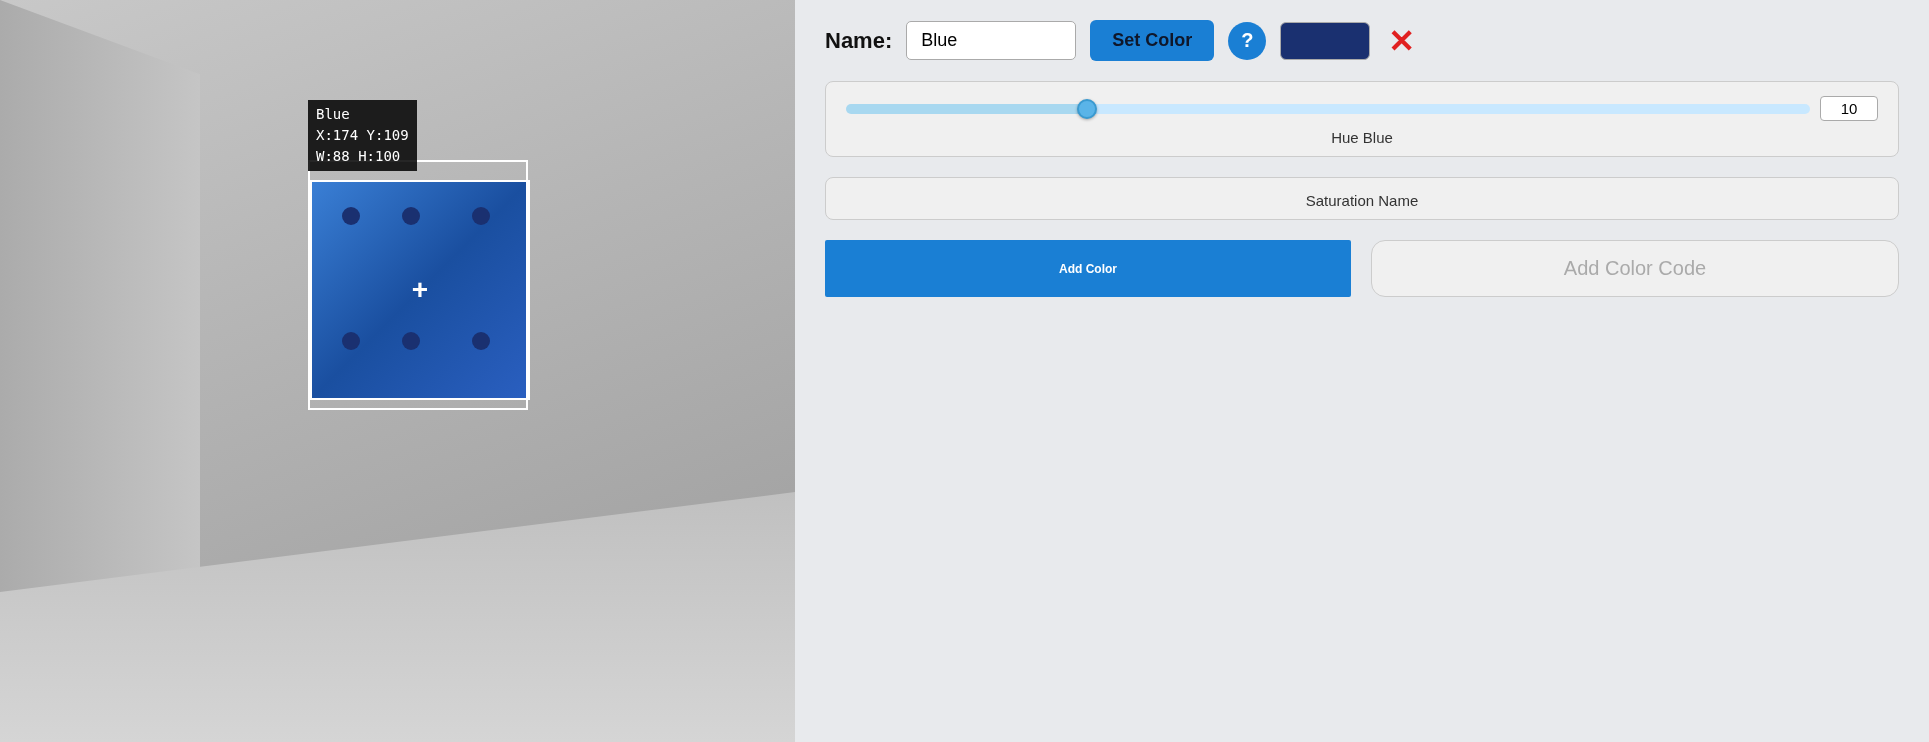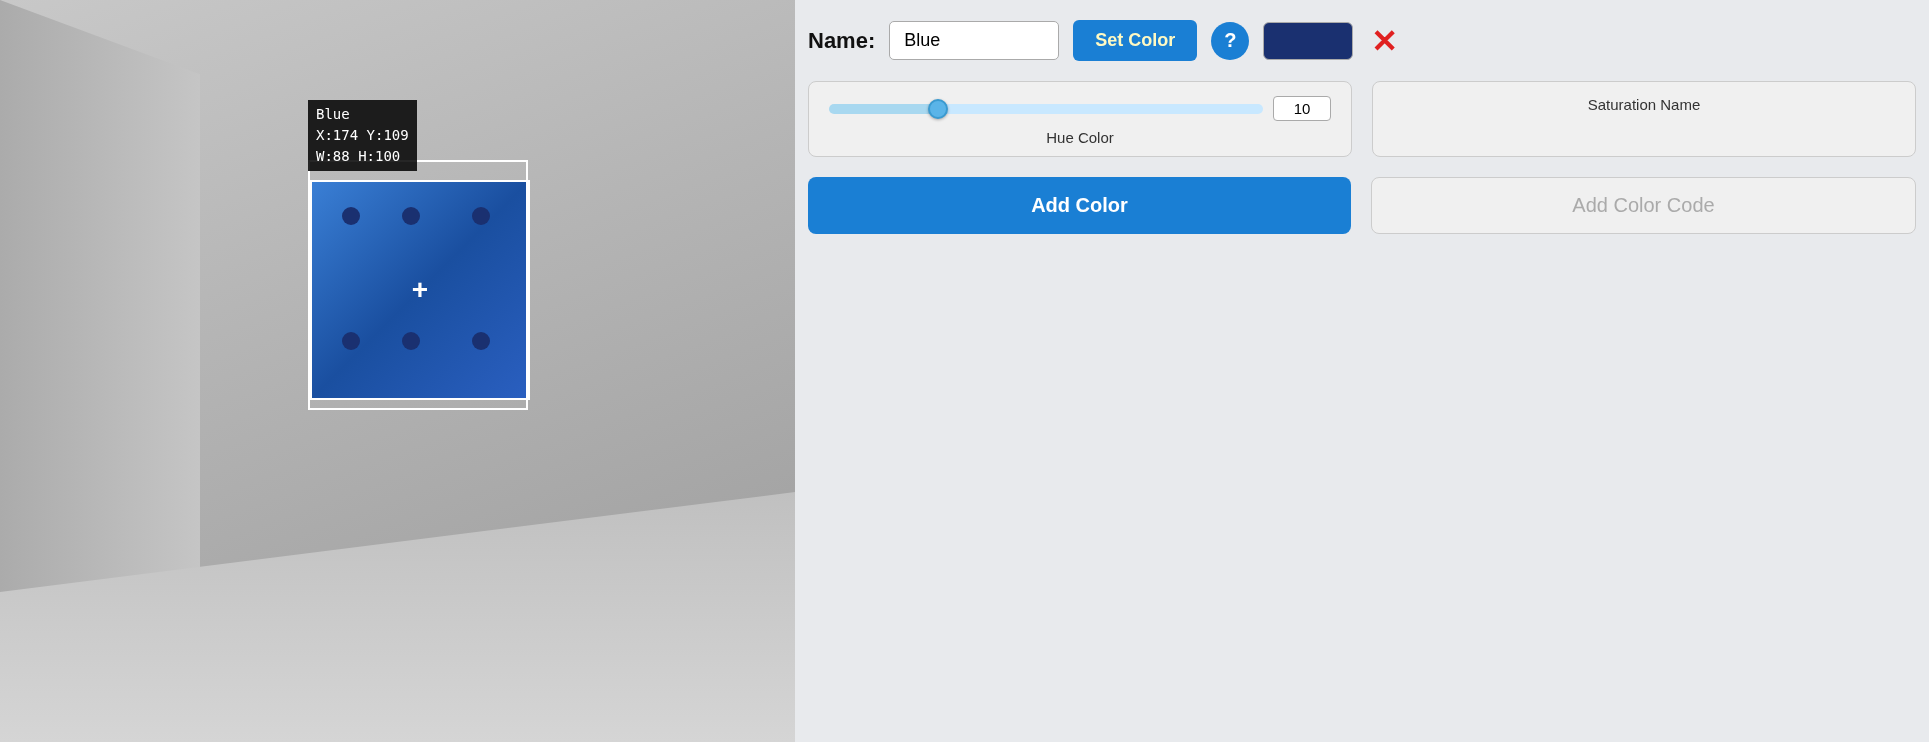--- a/index.html
+++ b/index.html
@@ -105,21 +105,21 @@
       font-family: monospace;
       padding: 4px 8px;
       line-height: 1.5;
     }
 
     
     #control-panel {
       flex: 1;
       height: 742px;
       background: #e8eaed;
-      padding: 20px 13px;
+      padding: 20px 30px;
       display: flex;
       flex-direction: column;
       gap: 16px;
     }
 
     
     .header-row {
       display: flex;
       align-items: center;
       gap: 14px;
@@ -137,21 +137,21 @@
       border-radius: 5px;
       padding: 8px 14px;
       font-size: 18px;
       width: 170px;
       background: white;
       outline: none;
     }
 
     .set-color-btn {
       background: #1a7fd4;
-      color: #fef9c3;
+      color: #0f172a;
       border: none;
       border-radius: 6px;
       padding: 10px 22px;
       font-size: 18px;
       font-weight: bold;
       cursor: pointer;
     }
 
     .help-btn {
       background: #1a7fd4;
@@ -183,21 +183,21 @@
       font-size: 32px;
       font-weight: bold;
       cursor: pointer;
       line-height: 1;
       padding: 0 4px;
     }
 
     
     .sliders-row {
       display: flex;
-      flex-direction: row;
+      flex-direction: column;
       gap: 20px;
     }
 
     .slider-card {
       background: #f0f0f0;
       border: 1.5px solid #ccc;
       border-radius: 8px;
       padding: 14px 20px 10px 20px;
       display: flex;
       flex-direction: column;
@@ -265,33 +265,33 @@
       display: flex;
       flex-direction: row;
       gap: 20px;
       margin-top: 4px;
     }
 
     .add-color-btn {
       background: #1a7fd4;
       color: white;
       border: none;
-      border-radius: 8px;
+      border-radius: 2px;
       padding: 16px 0;
-      font-size: 20px;
+      font-size: 12px;
       font-weight: bold;
       cursor: pointer;
       flex: 1;
     }
 
     .add-color-code-btn {
       background: #f0f0f0;
       color: #aaa;
       border: 1.5px solid #ccc;
-      border-radius: 8px;
+      border-radius: 14px;
       padding: 16px 0;
       font-size: 20px;
       cursor: pointer;
       flex: 1;
     }
   </style>
 </head>
 <body>
 
 <div id="camera-panel">
@@ -336,21 +336,21 @@
 
   <div class="sliders-row">
 
     <div class="slider-card">
       <div class="slider-row">
         <div class="slider-track">
           <div class="slider-thumb" style="left: 25%;"></div>
         </div>
         <input class="slider-value" type="text" value="10" style="">
       </div>
-      <div class="slider-label">Hue Color</div>
+      <div class="slider-label">Hue Blue</div>
     </div>
 
     <div class="slider-card">
       <div class="slider-label">Saturation Name</div>
     </div>
 
   </div>
 
   <div class="buttons-row">
     <button class="add-color-btn">Add Color</button>

